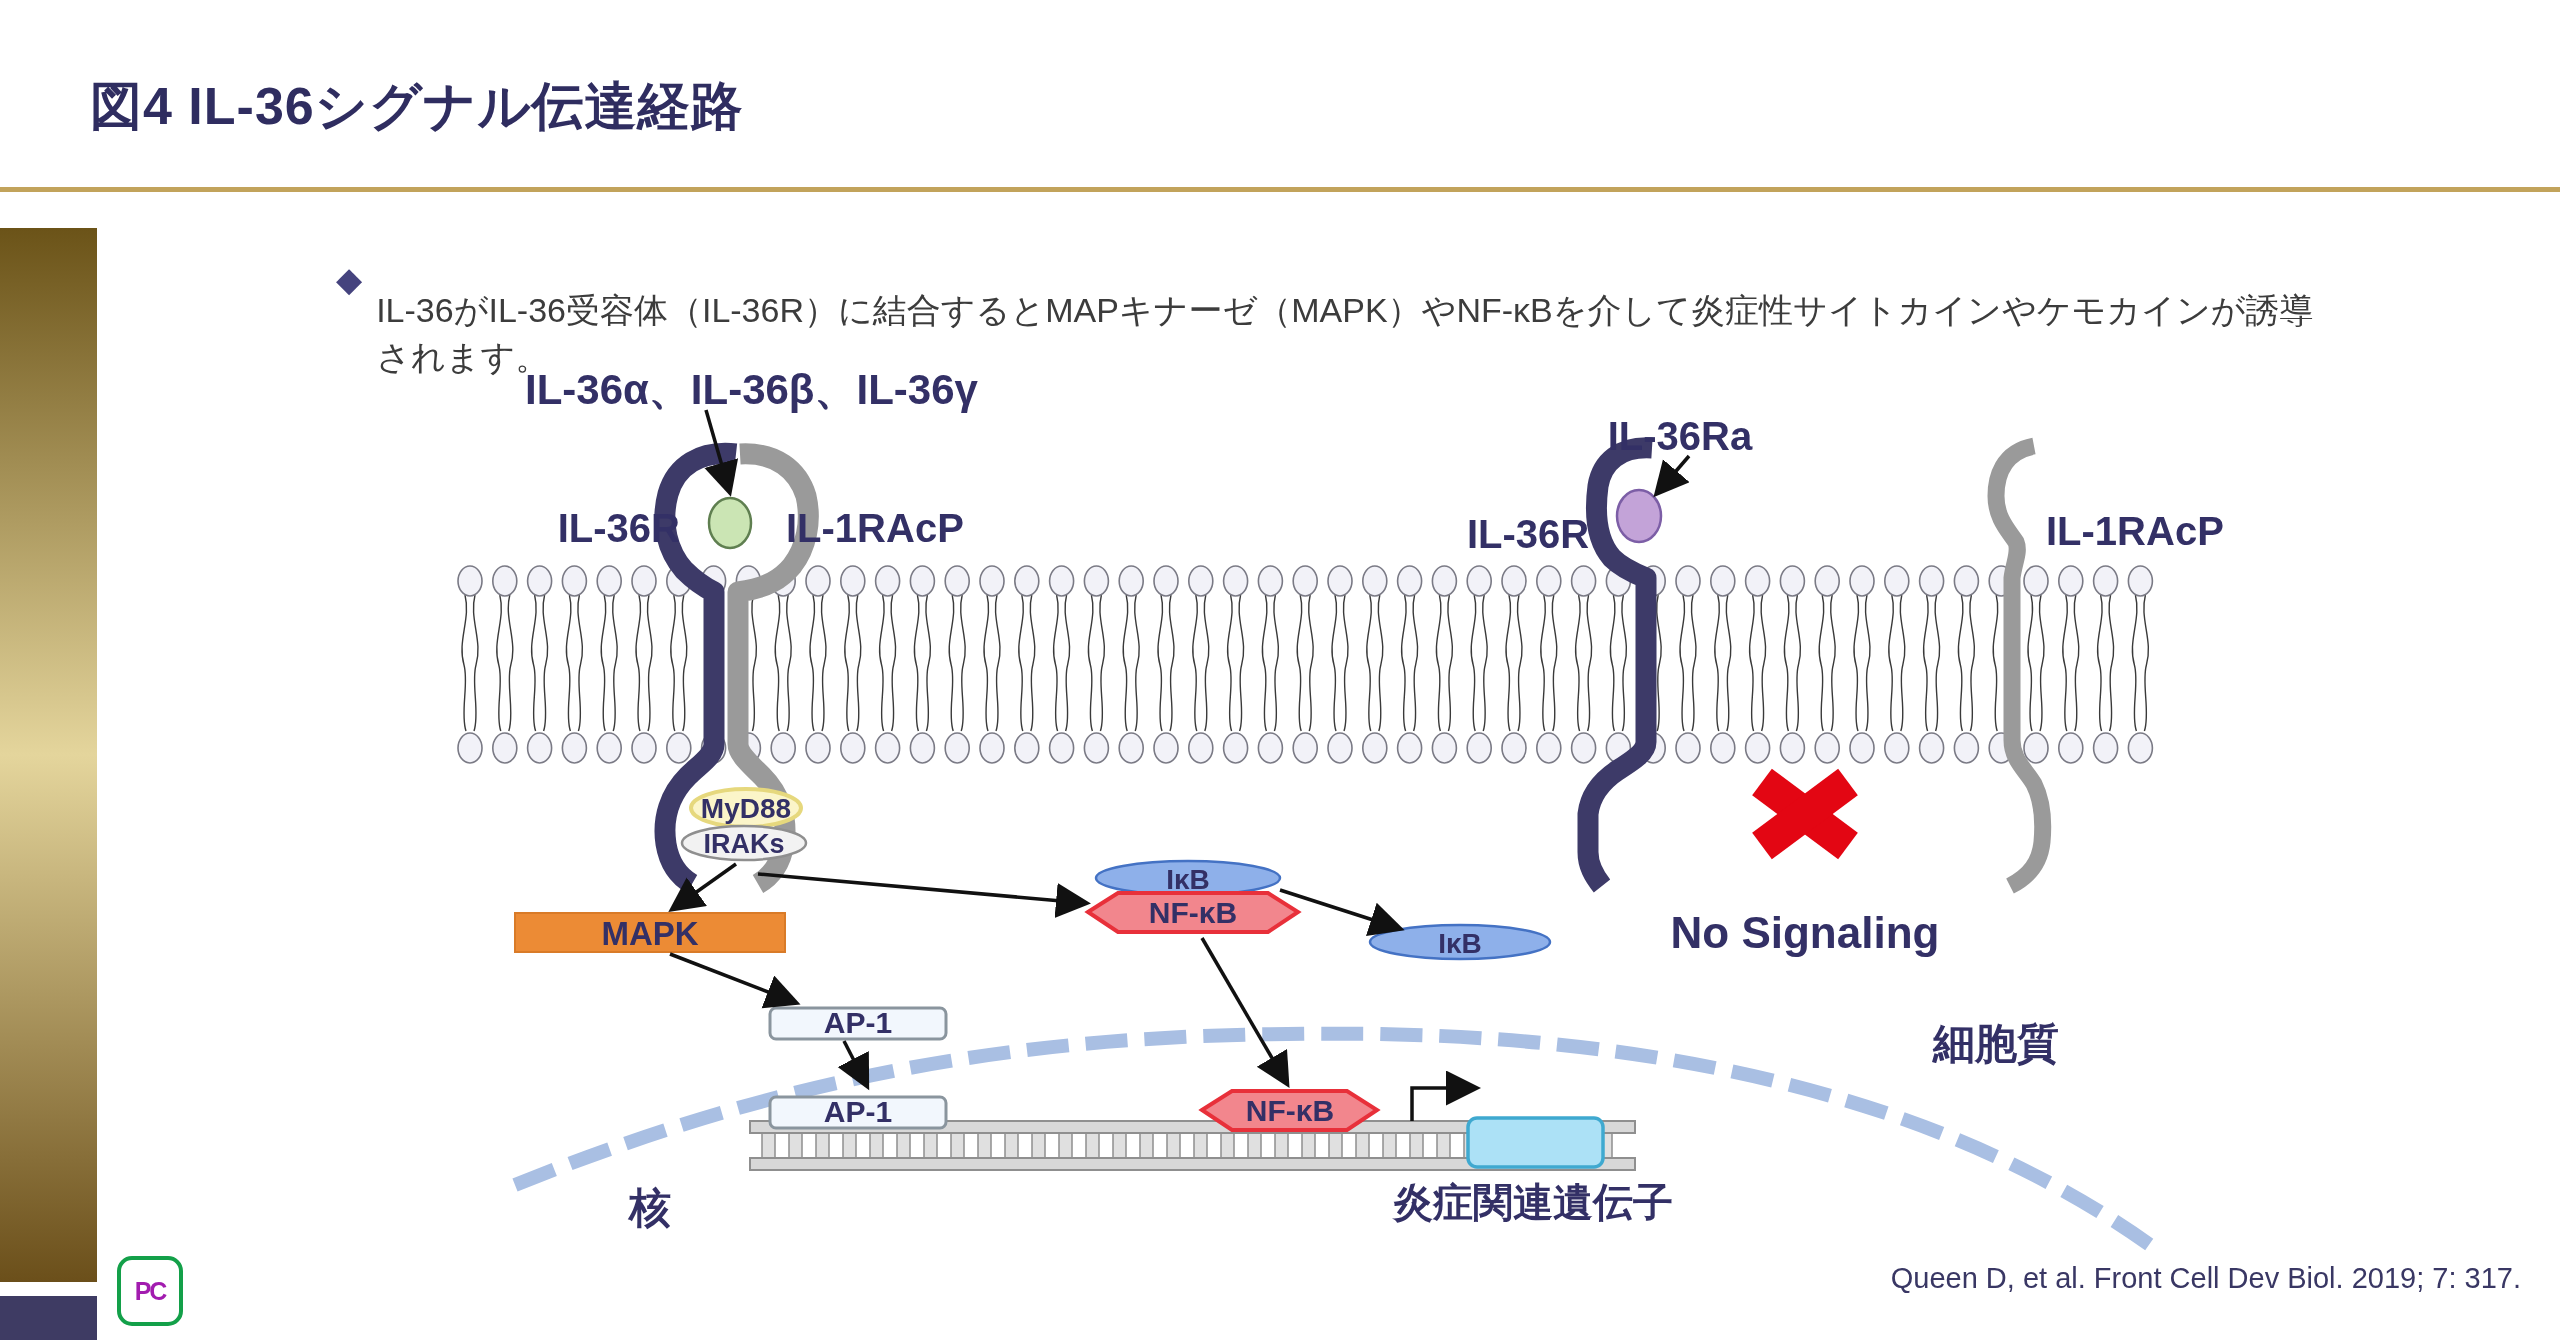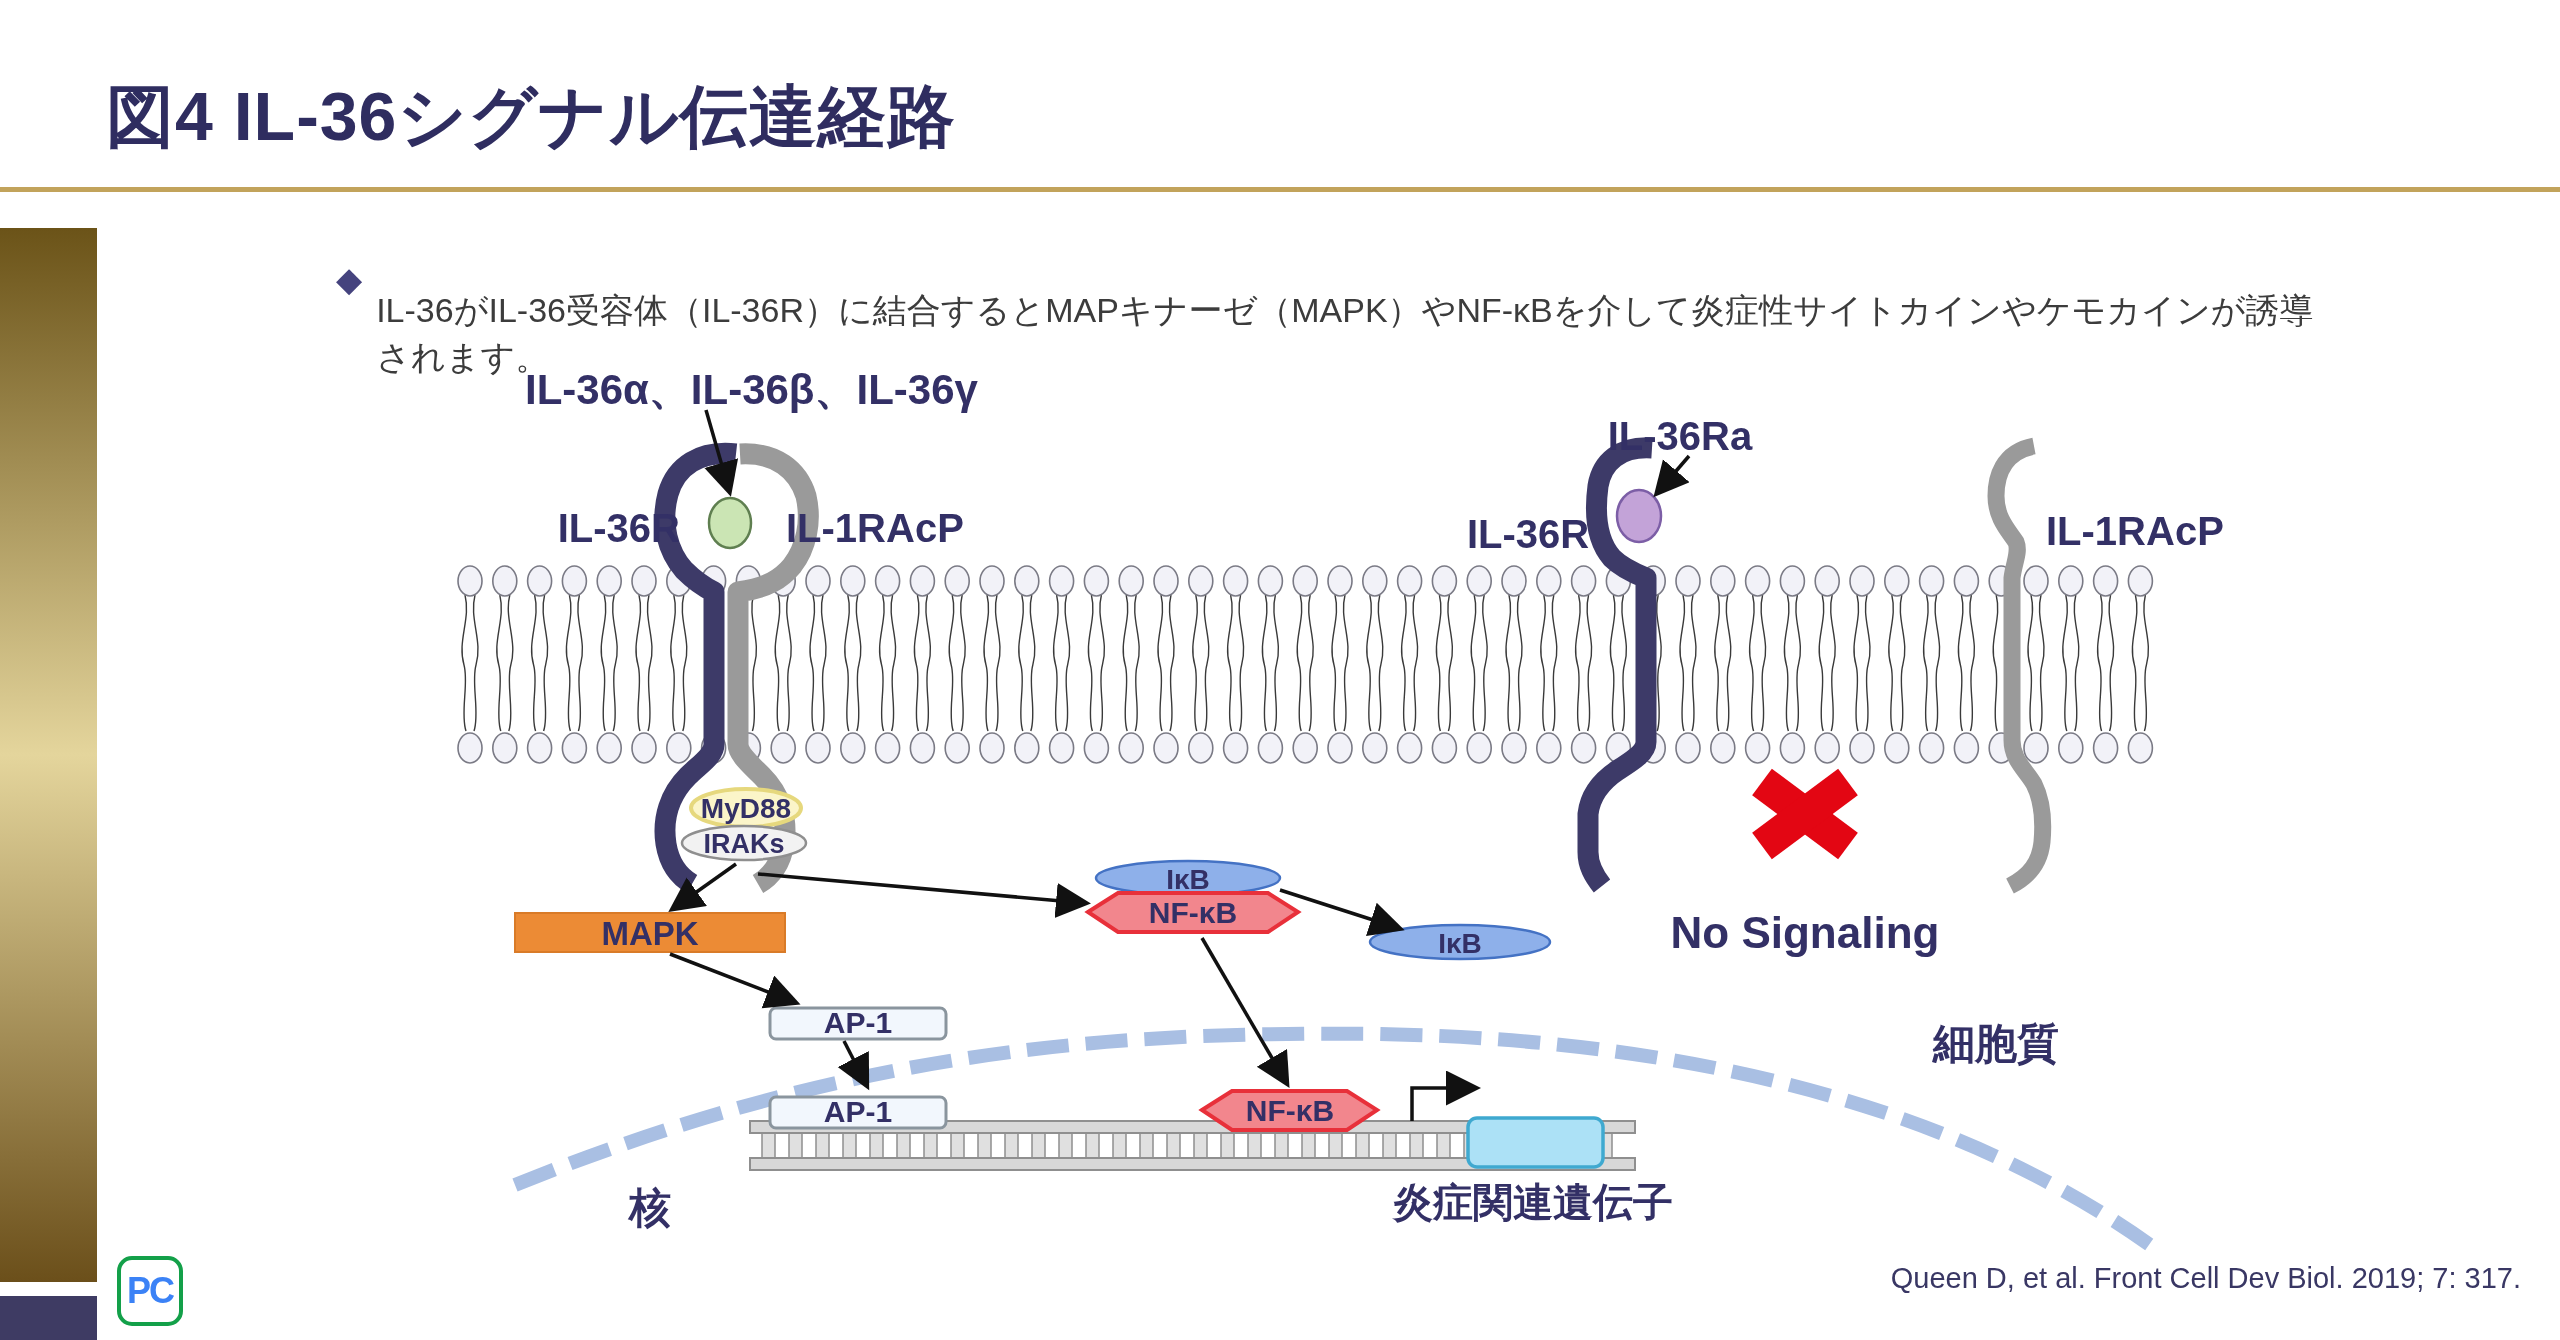--- a/index.html
+++ b/index.html
@@ -1,29 +1,29 @@
 <!DOCTYPE html>
 <html><head>
 <meta charset="utf-8">
 <style>
   html,body{margin:0;padding:0;background:#fff;}
   .slide{position:relative;width:2560px;height:1340px;background:#ffffff;overflow:hidden;
          font-family:"Liberation Sans",sans-serif;}
-  .title{position:absolute;left:90px;top:72px;font-size:68px;font-weight:bold;color:#2F2D60;letter-spacing:1px;margin-left:16px;}
+  .title{position:absolute;left:90px;top:72px;font-size:52px;font-weight:bold;color:#2F2D60;letter-spacing:1px;}
   .gold-rule{position:absolute;left:0;top:187px;width:2560px;height:5px;background:#C2A35B;}
   .side-bar{position:absolute;left:0;top:228px;width:97px;height:1054px;
             background:linear-gradient(180deg,#6B5318 0%,#E4D59C 50%,#6B4F1A 100%);}
   .side-bar-footer{position:absolute;left:0;top:1296px;width:97px;height:44px;background:#3E3B63;}
   .bullet{position:absolute;left:336px;top:256px;width:2030px;display:flex;align-items:flex-start;}
   .bullet-marker{font-size:34px;color:#45437E;margin-right:14px;line-height:47px;}
   .bullet-lines{font-size:34px;color:#3C3C3C;line-height:47px;margin-top:31px;}
   .diagram-svg{position:absolute;left:0;top:0;width:2560px;height:1340px;}
   .logo{position:absolute;left:117px;top:1256px;width:58px;height:62px;border:4px solid #13A049;
         border-radius:15px;display:flex;align-items:center;justify-content:center;}
-  .logo span{font-size:36px;font-weight:bold;color:#3b82f6;letter-spacing:-2px;}
+  .logo span{font-size:25px;font-weight:bold;color:#a21caf;letter-spacing:-2px;}
   .citation{position:absolute;right:39px;top:1260px;text-align:right;font-size:29px;color:#393764;line-height:37px;}
   
   .t{font-family:"Liberation Sans",sans-serif;font-weight:bold;fill:#333066;}
   .lipid-head{fill:#F2F2F8;stroke:#7A7A85;stroke-width:1.6;}
   .lipid-tail{fill:none;stroke:#3A3A3A;stroke-width:1.4;}
   .dna-rail{fill:#D8D8D8;stroke:#8F8F8F;stroke-width:2;}
   .dna-rung{fill:#E0E0E0;stroke:#8F8F8F;stroke-width:1.5;}
   .arrow{stroke:#111;stroke-width:3.5;fill:none;}
 </style>
 </head>

